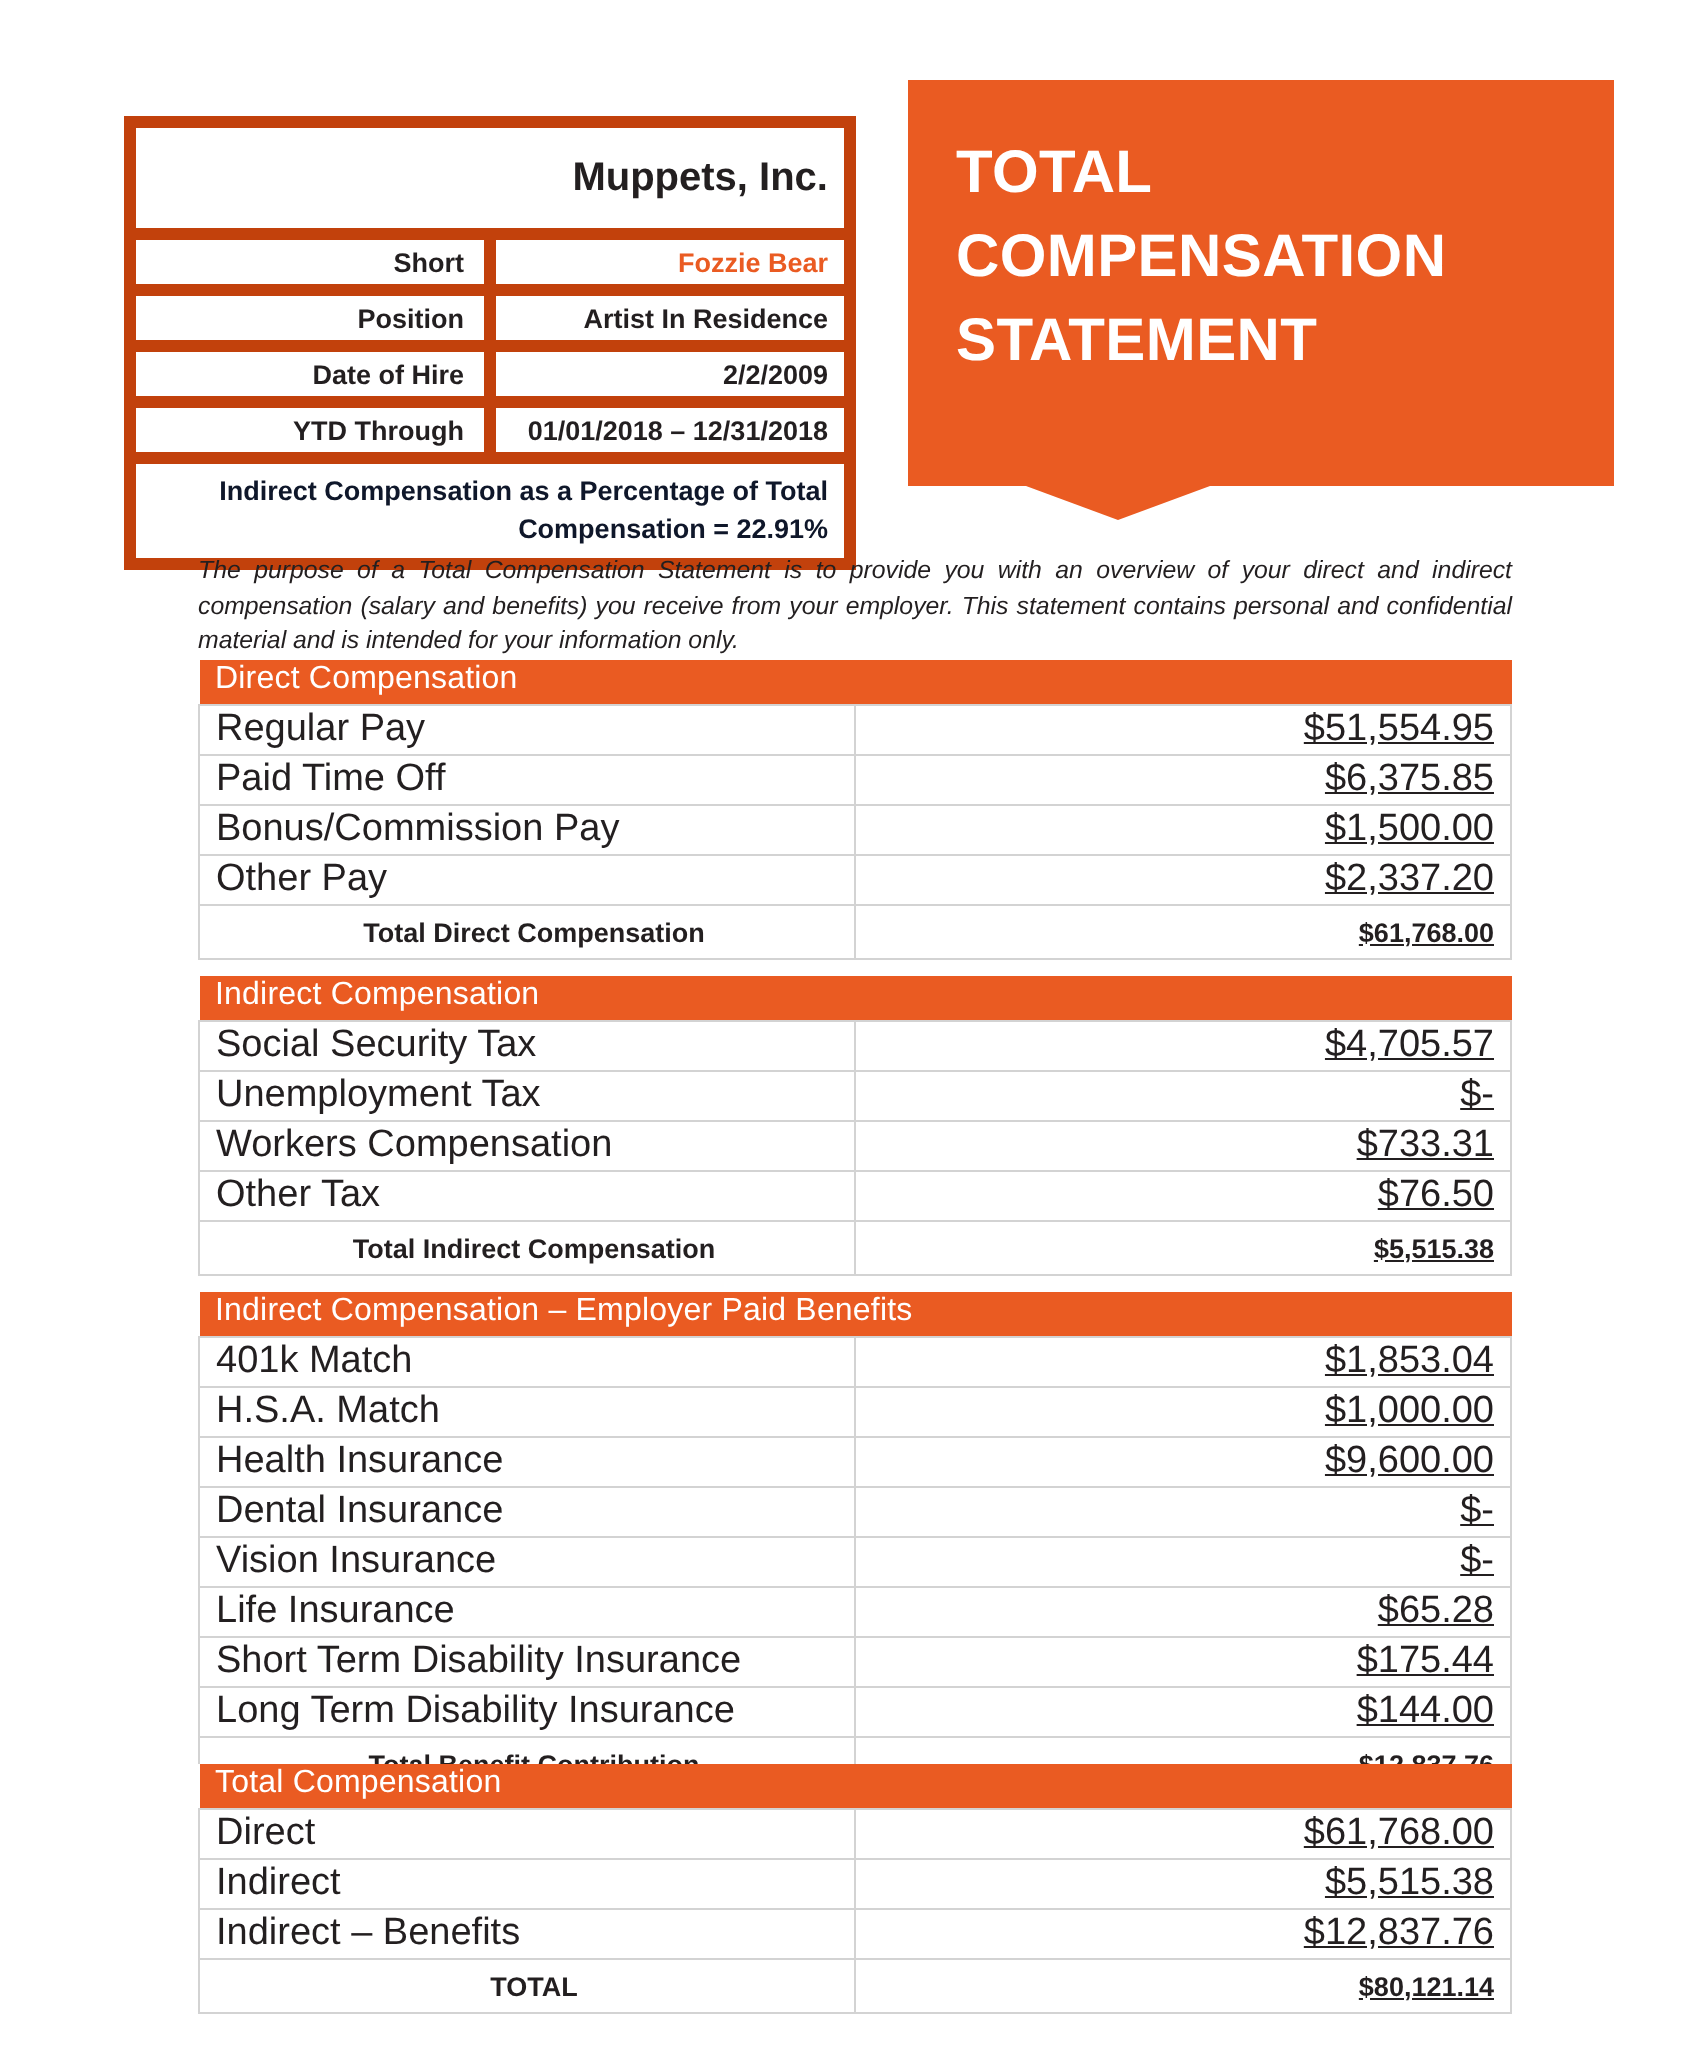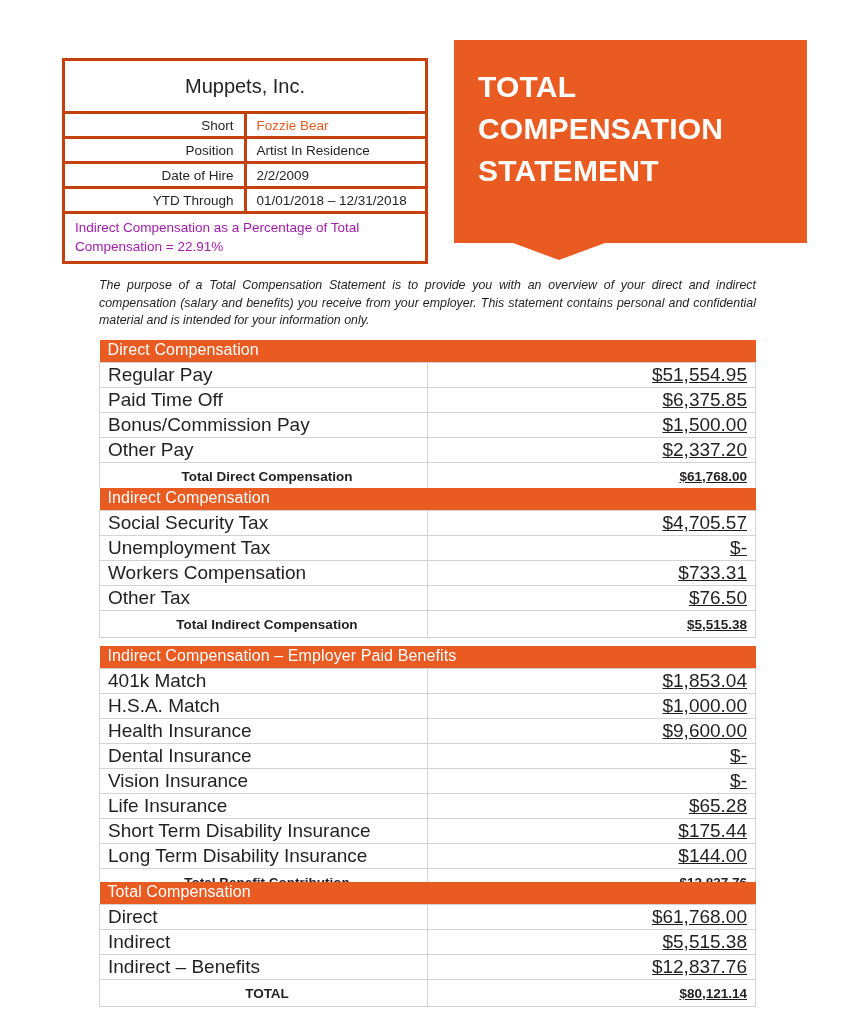--- a/index.html
+++ b/index.html
@@ -54,47 +54,48 @@
     position: absolute;
     left: 62px;
     top: 58px;
     width: 366px;
     border-collapse: collapse;
     background: #ffffff;
     border: 1px solid #d8d8d8;
     table-layout: fixed;
   }
   .info-table td {
-    border: 3px solid #c2410c;
+    border: 6px solid #c2410c;
     padding: 0 8px;
     font-size: 13.5px;
-    font-weight: normal;
+    font-weight: bold;
     height: 22px;
     vertical-align: middle;
+    text-align: right;
   }
   .info-company {
     text-align: center;
     font-size: 20px !important;
     font-weight: bold;
     height: 50px !important;
     border-left: 1px solid #dcdcdc;
     border-right: 1px solid #dcdcdc;
   }
   .info-label {
     width: 120px;
     text-align: right;
     padding-right: 10px !important;
   }
   .info-value {
     text-align: left;
     padding-left: 10px !important;
   }
   .info-value.accent { color: #ea5b22; }
   .info-note {
-    color: #a21caf;
+    color: #0f172a;
     font-weight: bold;
     font-size: 13.5px !important;
     text-align: left;
     line-height: 19px;
     padding: 4px 8px 5px 10px !important;
     height: auto !important;
   }
 
   
   .intro {
@@ -146,21 +147,21 @@
     text-decoration: underline;
   }
   .comp-table .total td {
     font-weight: bold;
     height: 27px;
     font-size: 13.5px;
   }
   .comp-table .total .lbl { padding-left: 8px; text-align: center; }
 
   
-  #table-direct   { top: 340px; border-radius: 26px; }
+  #table-direct   { top: 330px; border-radius: 26px; }
   #table-indirect { top: 488px; }
   #table-benefits { top: 646px; }
   #table-total    { top: 882px; }
 </style>
 </head>
 <body>
 
 <div class="banner">
   <div class="banner-title">TOTAL
 COMPENSATION

